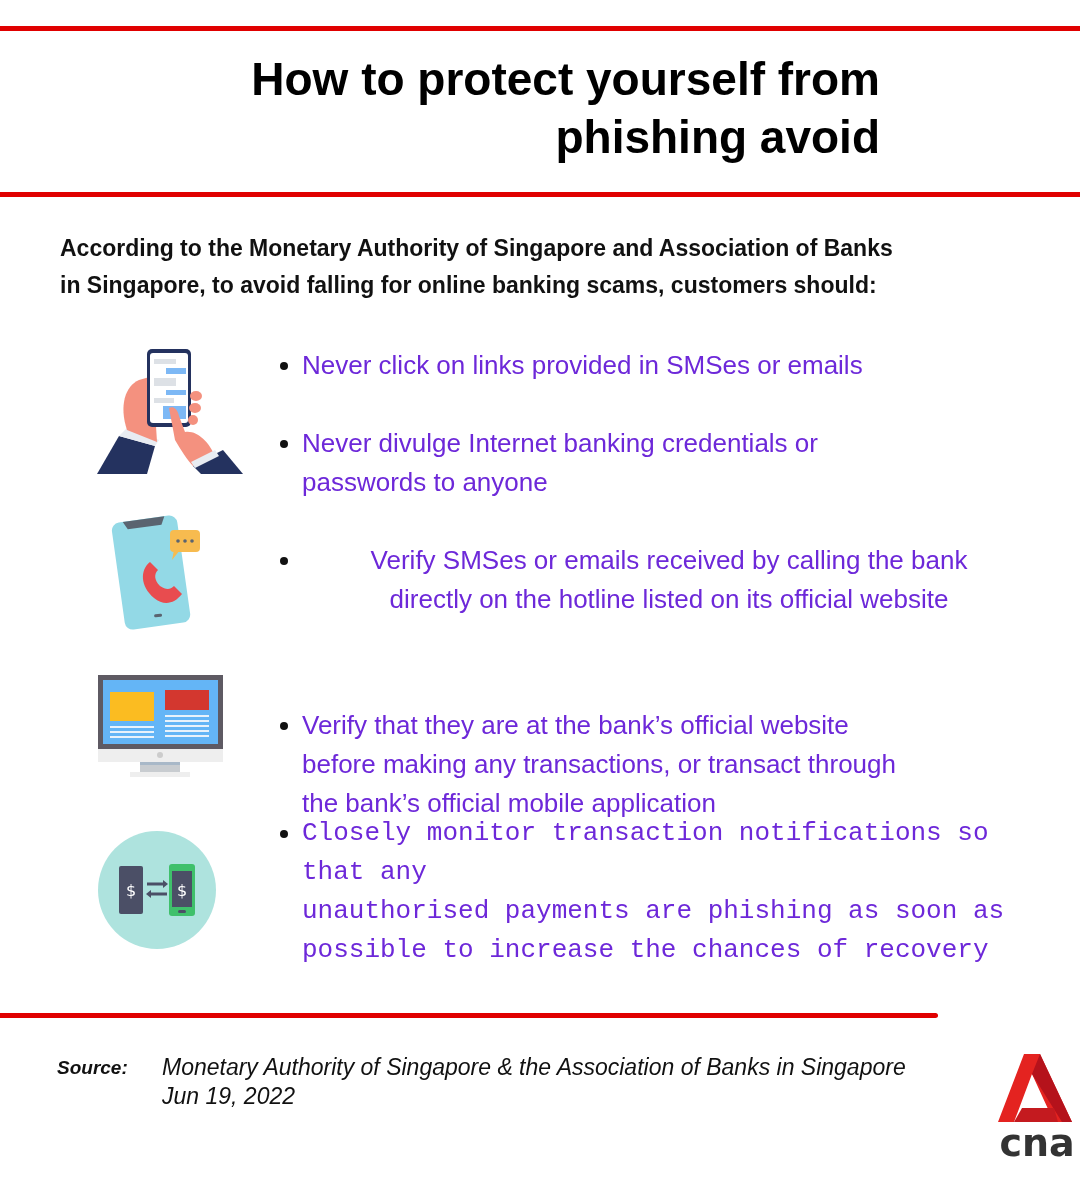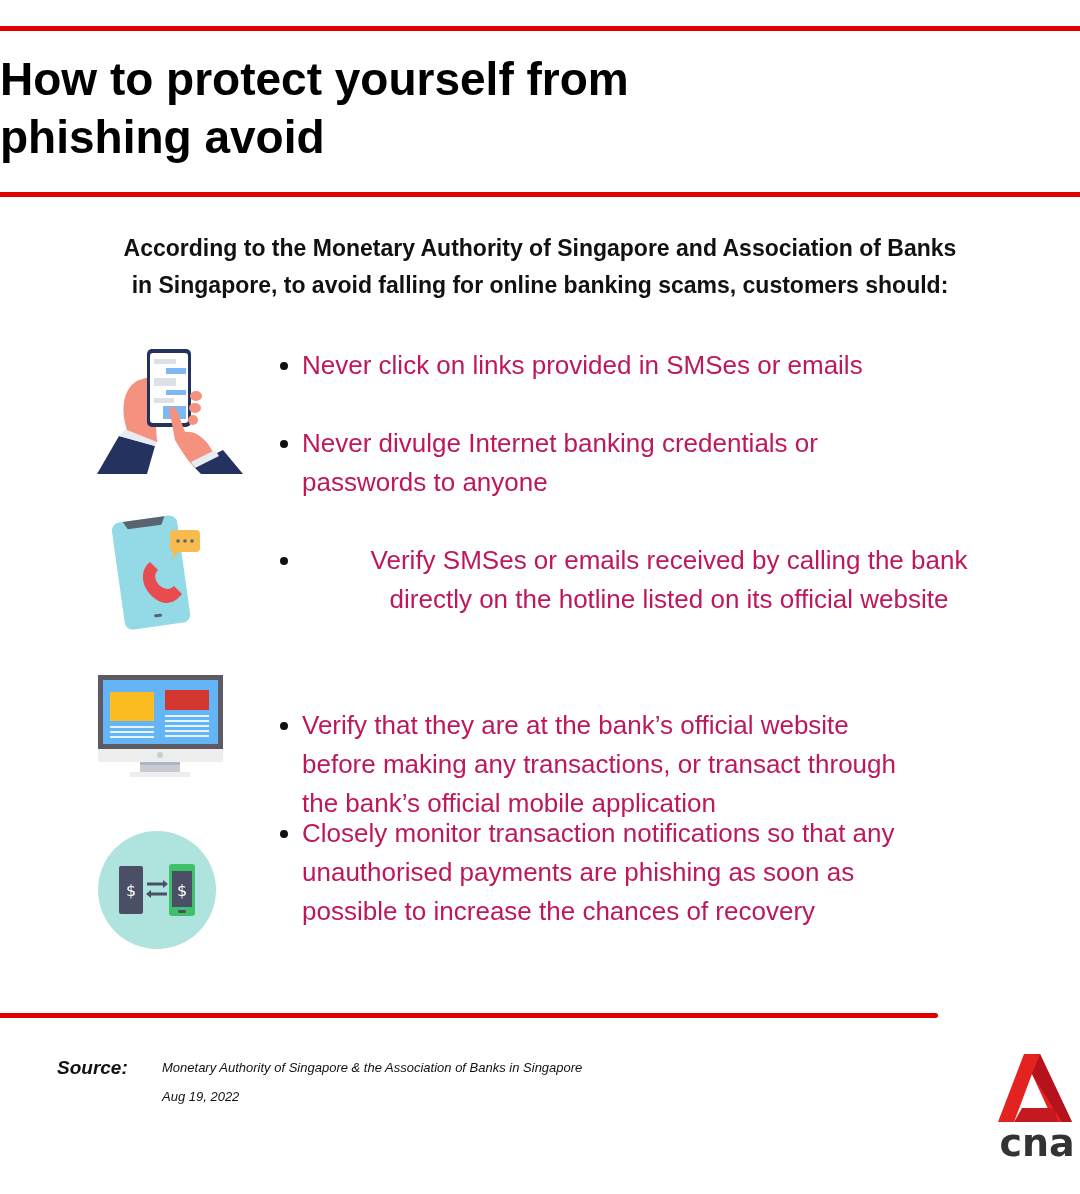--- a/index.html
+++ b/index.html
@@ -1,28 +1,28 @@
 <!DOCTYPE html>
 <html><head>
   <meta charset="utf-8">
   <style>
     html, body { margin:0; padding:0; }
     body { width:1080px; height:1194px; background:#ffffff; position:relative; overflow:hidden; font-family:"Liberation Sans", sans-serif; color:#111; }
     .rule { position:absolute; left:0; background:#e00000; }
     .rule-top { top:26px; width:1080px; height:5px; }
     .rule-mid { top:192px; width:1080px; height:5px; }
     .rule-bottom { top:1013px; width:938px; height:5px; border-radius:0 3px 3px 0; }
-    .title { position:absolute; top:50px; left:0; width:880px; text-align:left; font-size:46px; font-weight:bold; line-height:58px; color:#000; }
-    .intro { position:absolute; top:230px; left:60px; width:960px; text-align:center; font-size:23px; font-weight:bold; line-height:37px; color:#111; }
+    .title { position:absolute; top:50px; left:0; width:880px; text-align:right; font-size:46px; font-weight:bold; line-height:58px; color:#000; }
+    .intro { position:absolute; top:230px; left:60px; width:960px; font-size:23px; font-weight:bold; line-height:37px; color:#111; }
     .bullets { position:absolute; left:276px; top:0; width:760px; }
-    .bullet { position:absolute; left:0; width:760px; font-size:26px; line-height:39px; color:#be185d; padding-left:26px; box-sizing:border-box; }
+    .bullet { position:absolute; left:0; width:760px; font-size:26px; line-height:39px; color:#6d28d9; padding-left:26px; box-sizing:border-box; }
     .bullet .dot { position:absolute; left:4px; top:16px; width:8px; height:8px; background:#111; border-radius:50%; }
     .icon { position:absolute; }
     .source-label { position:absolute; left:57px; top:1057px; font-size:19px; font-style:italic; font-weight:bold; color:#111; }
-    .source-text { position:absolute; left:162px; top:1053px; font-size:13px; font-style:italic; line-height:29px; color:#111; }
+    .source-text { position:absolute; left:162px; top:1053px; font-size:23px; font-style:italic; line-height:29px; color:#111; }
     .logo { position:absolute; left:992px; top:1052px; width:90px; height:110px; }
   </style>
 </head>
 <body>
 
 <div class="rule rule-top"></div>
 
 <div class="title">
   <div>How to protect yourself from</div>
   <div>phishing avoid</div>
@@ -133,34 +133,34 @@
     <span class="dot"></span>
     <div>Verify SMSes or emails received by calling the bank</div>
     <div>directly on the hotline listed on its official website</div>
   </div>
   <div class="bullet" style="top:658px;margin-top:48px;">
     <span class="dot"></span>
     <div>Verify that they are at the bank’s official website</div>
     <div>before making any transactions, or transact through</div>
     <div>the bank’s official mobile application</div>
   </div>
-  <div class="bullet" style="top:814px;">
+  <div class="bullet" style="top:814px;font-family:Liberation Mono, monospace;">
     <span class="dot"></span>
     <div>Closely monitor transaction notifications so that any</div>
     <div>unauthorised payments are phishing as soon as</div>
     <div>possible to increase the chances of recovery</div>
   </div>
 </div>
 
 <div class="rule rule-bottom"></div>
 
 <div class="source-label">Source:</div>
 <div class="source-text">
   <div>Monetary Authority of Singapore &amp; the Association of Banks in Singapore</div>
-  <div>Aug 19, 2022</div>
+  <div>Jun 19, 2022</div>
 </div>
 
 <div class="logo">
   <svg width="90" height="110" viewBox="0 0 90 110">
     <polygon points="32,2 48,2 80,70 62,70 40,22 22,70 6,70" fill="#e42320"></polygon>
     <polygon points="40,22 48,2 80,70 70,70" fill="#b5121b"></polygon>
     <polygon points="22,70 30,56 62,56 66,70" fill="#c41a1f"></polygon>
     <text x="45" y="104" font-family="DejaVu Sans, sans-serif" font-weight="bold" font-size="38" fill="#333333" text-anchor="middle">cna</text>
   </svg>
 </div>

